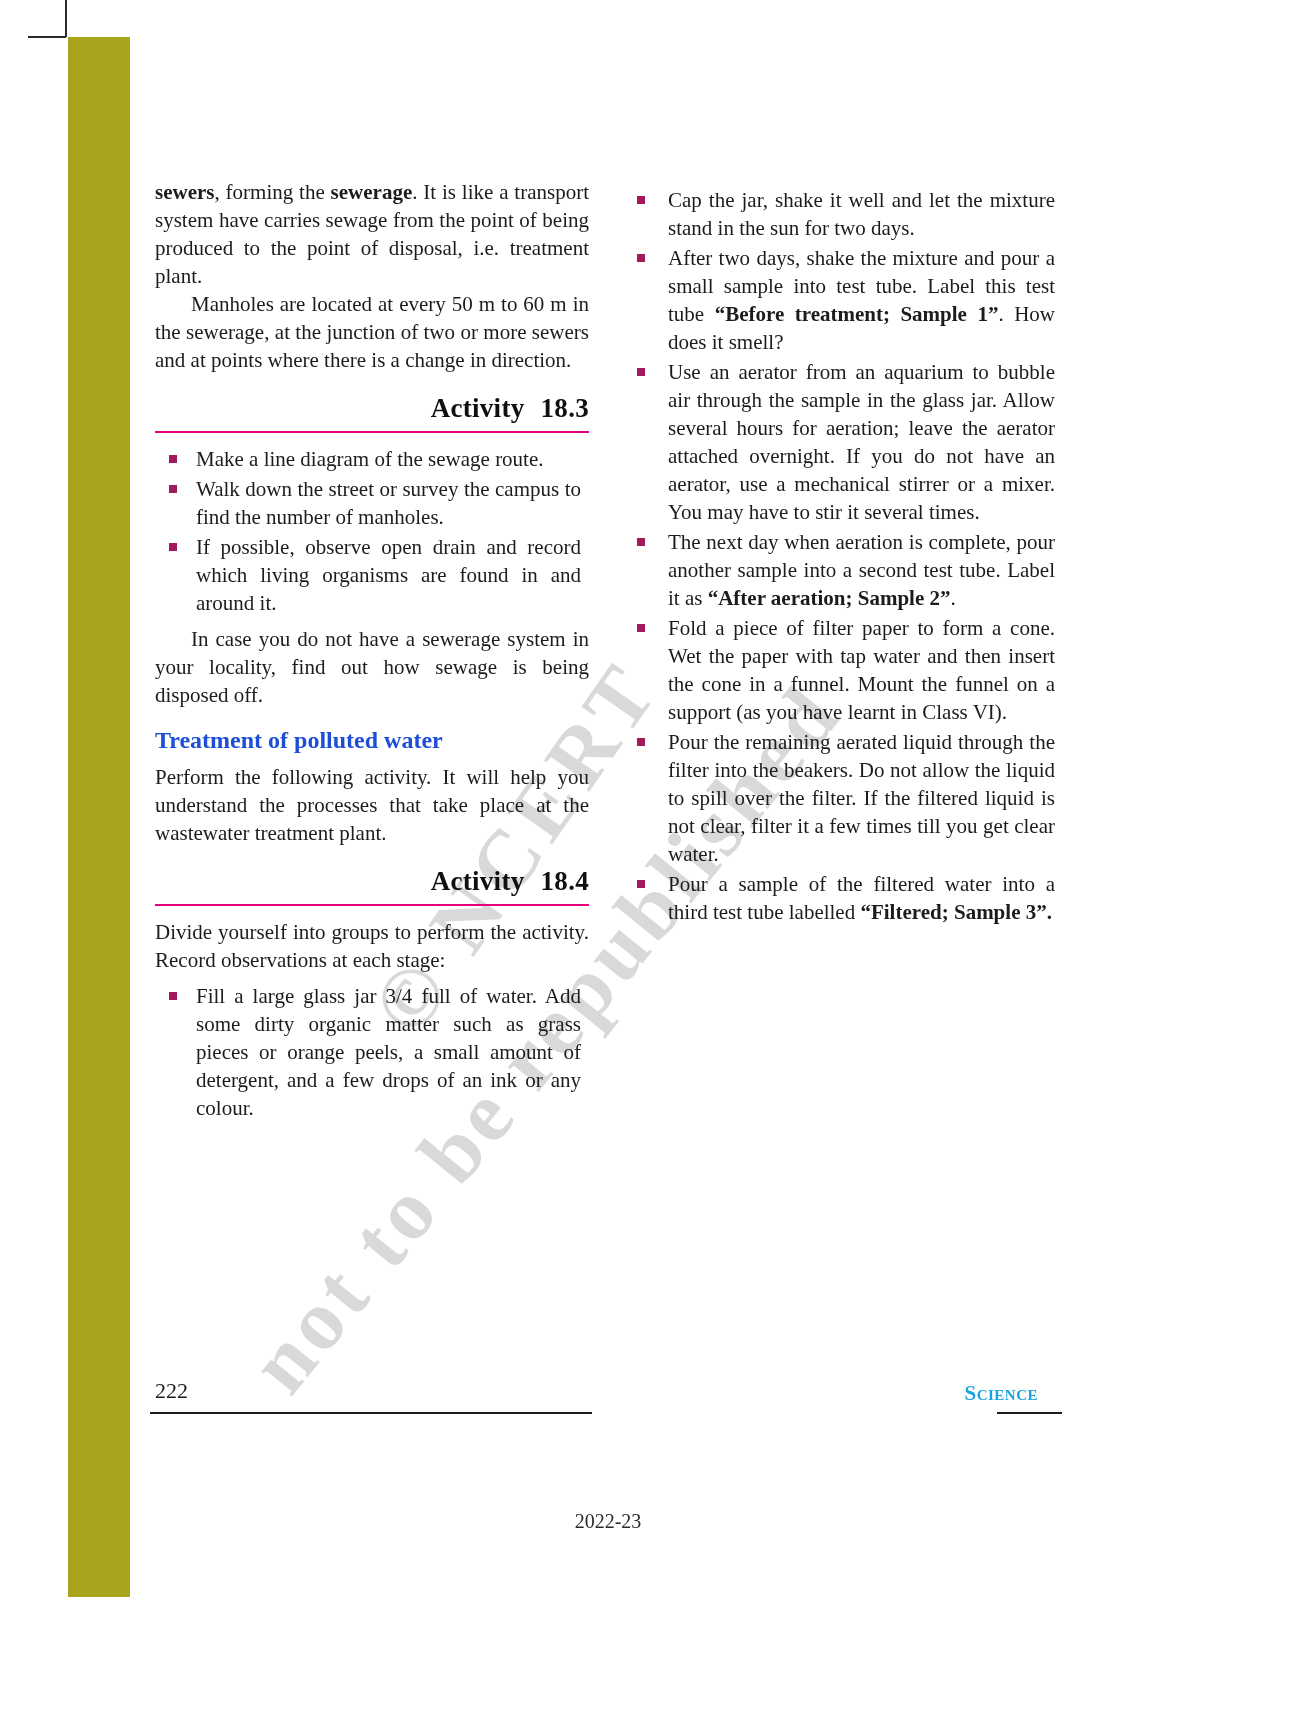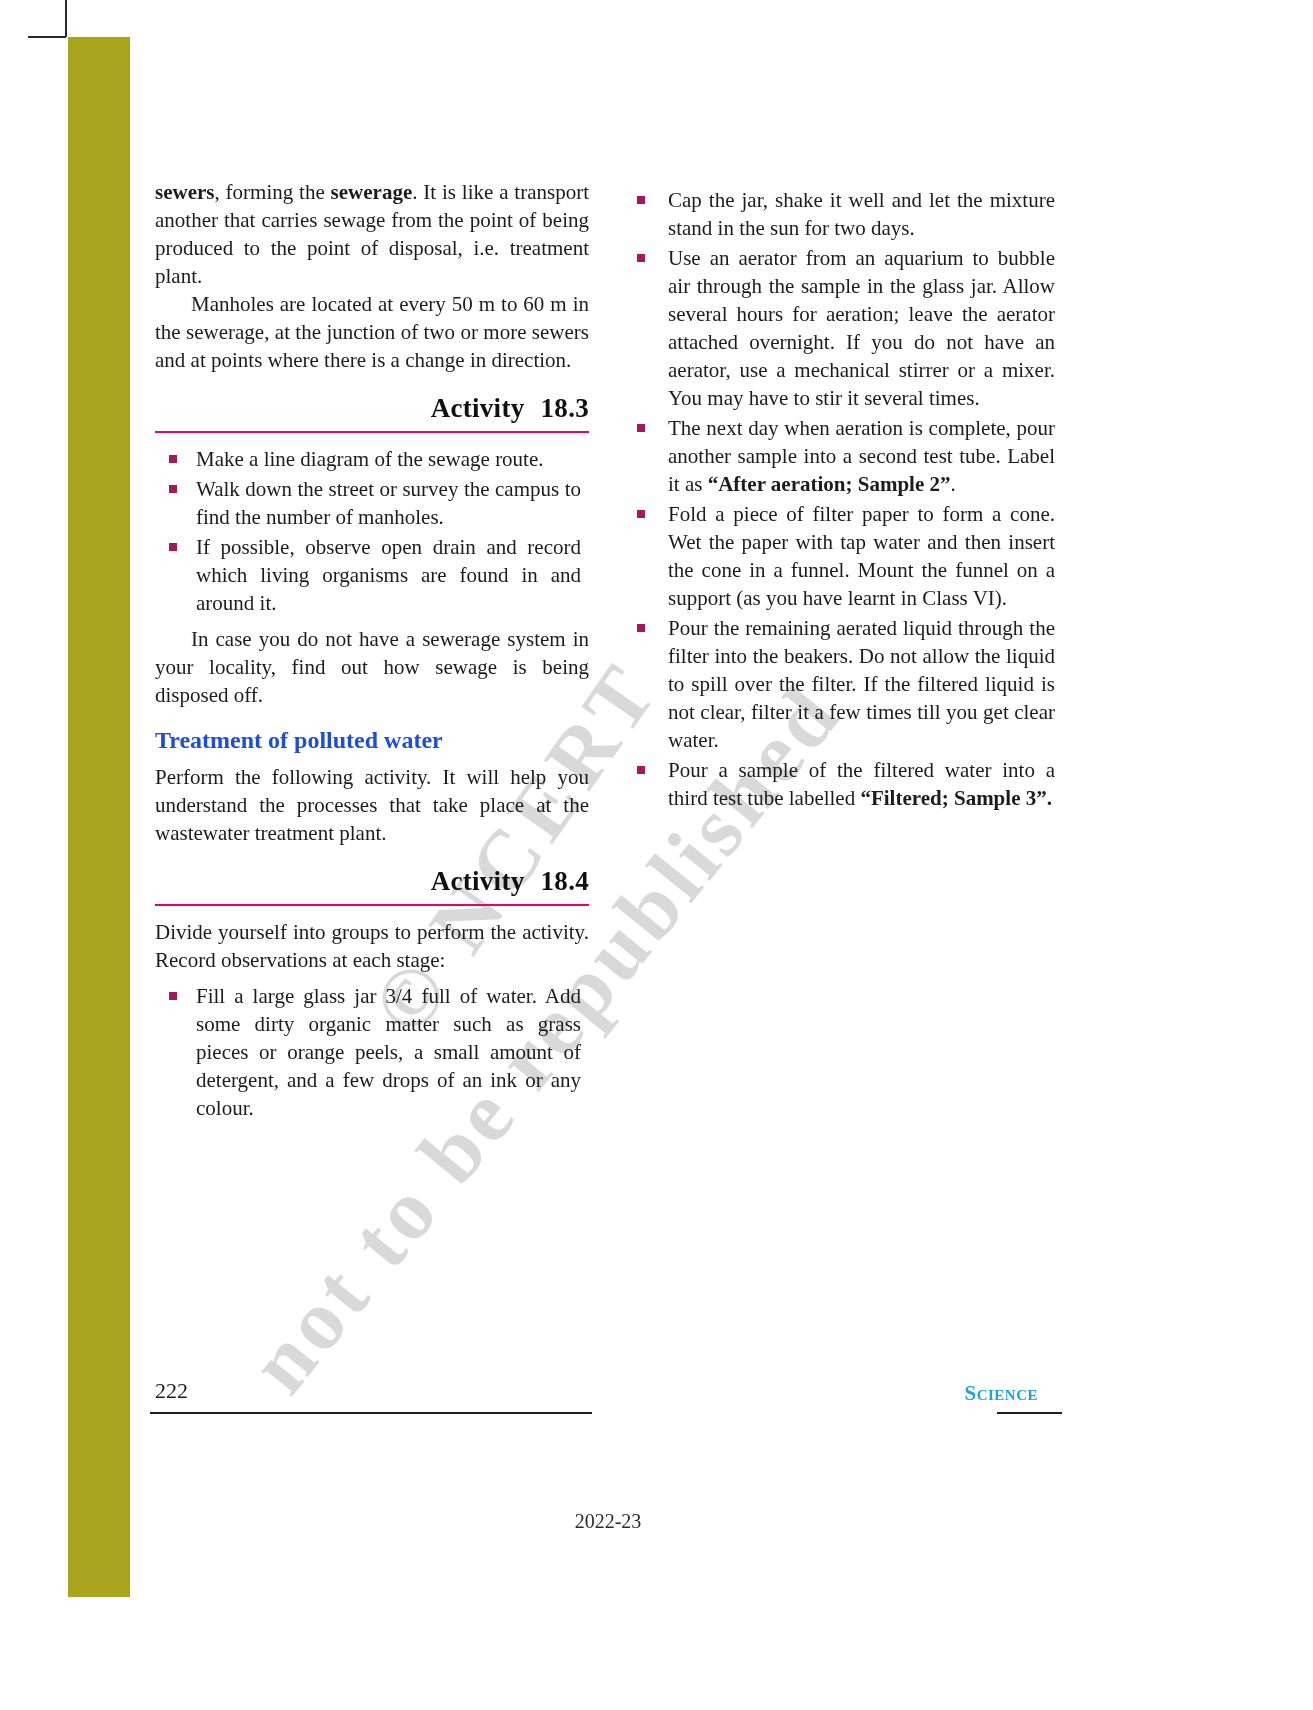--- a/index.html
+++ b/index.html
@@ -70,21 +70,21 @@
   <div class="trim-h"></div>
   <div class="spine"></div>
 
   <div class="wm wm1">© NCERT</div>
   <div class="wm wm2">not to be republished</div>
 
   <div class="columns">
 
     <div class="col col-left">
 
-      <p class="para"><b>sewers</b><span>, forming the </span><b>sewerage</b><span>. It is like a transport another that carries sewage from the point of being produced to the point of disposal, i.e. treatment plant.</span></p>
+      <p class="para"><b>sewers</b><span>, forming the </span><b>sewerage</b><span>. It is like a transport system have carries sewage from the point of being produced to the point of disposal, i.e. treatment plant.</span></p>
 
       <p class="para indent">Manholes are located at every 50 m to 60 m in the sewerage, at the junction of two or more sewers and at points where there is a change in direction.</p>
 
       <h2 class="activity-head">Activity 18.3</h2>
       <div class="activity-rule"></div>
 
 
       <ul class="bullets">
         <li>
           <span class="sq"></span>
@@ -124,20 +124,21 @@
 
       <ul class="bullets">
 
         <li>
           <span class="sq"></span>
           <span>Cap the jar, shake it well and let the mixture stand in the sun for two days.</span>
         </li>
 
         <li>
           <span class="sq"></span>
+          <span><span>After two days, shake the mixture and pour a small sample into test tube. Label this test tube </span><b>“Before treatment; Sample 1”</b><span>. How does it smell?</span></span>
         </li>
 
         <li>
           <span class="sq"></span>
           <span>Use an aerator from an aquarium to bubble air through the sample in the glass jar. Allow several hours for aeration; leave the aerator attached overnight. If you do not have an aerator, use a mechanical stirrer or a mixer. You may have to stir it several times.</span>
         </li>
 
         <li>
           <span class="sq"></span>
           <span><span>The next day when aeration is complete, pour another sample into a second test tube. Label it as </span><b>“After aeration; Sample 2”</b><span>.</span></span>

